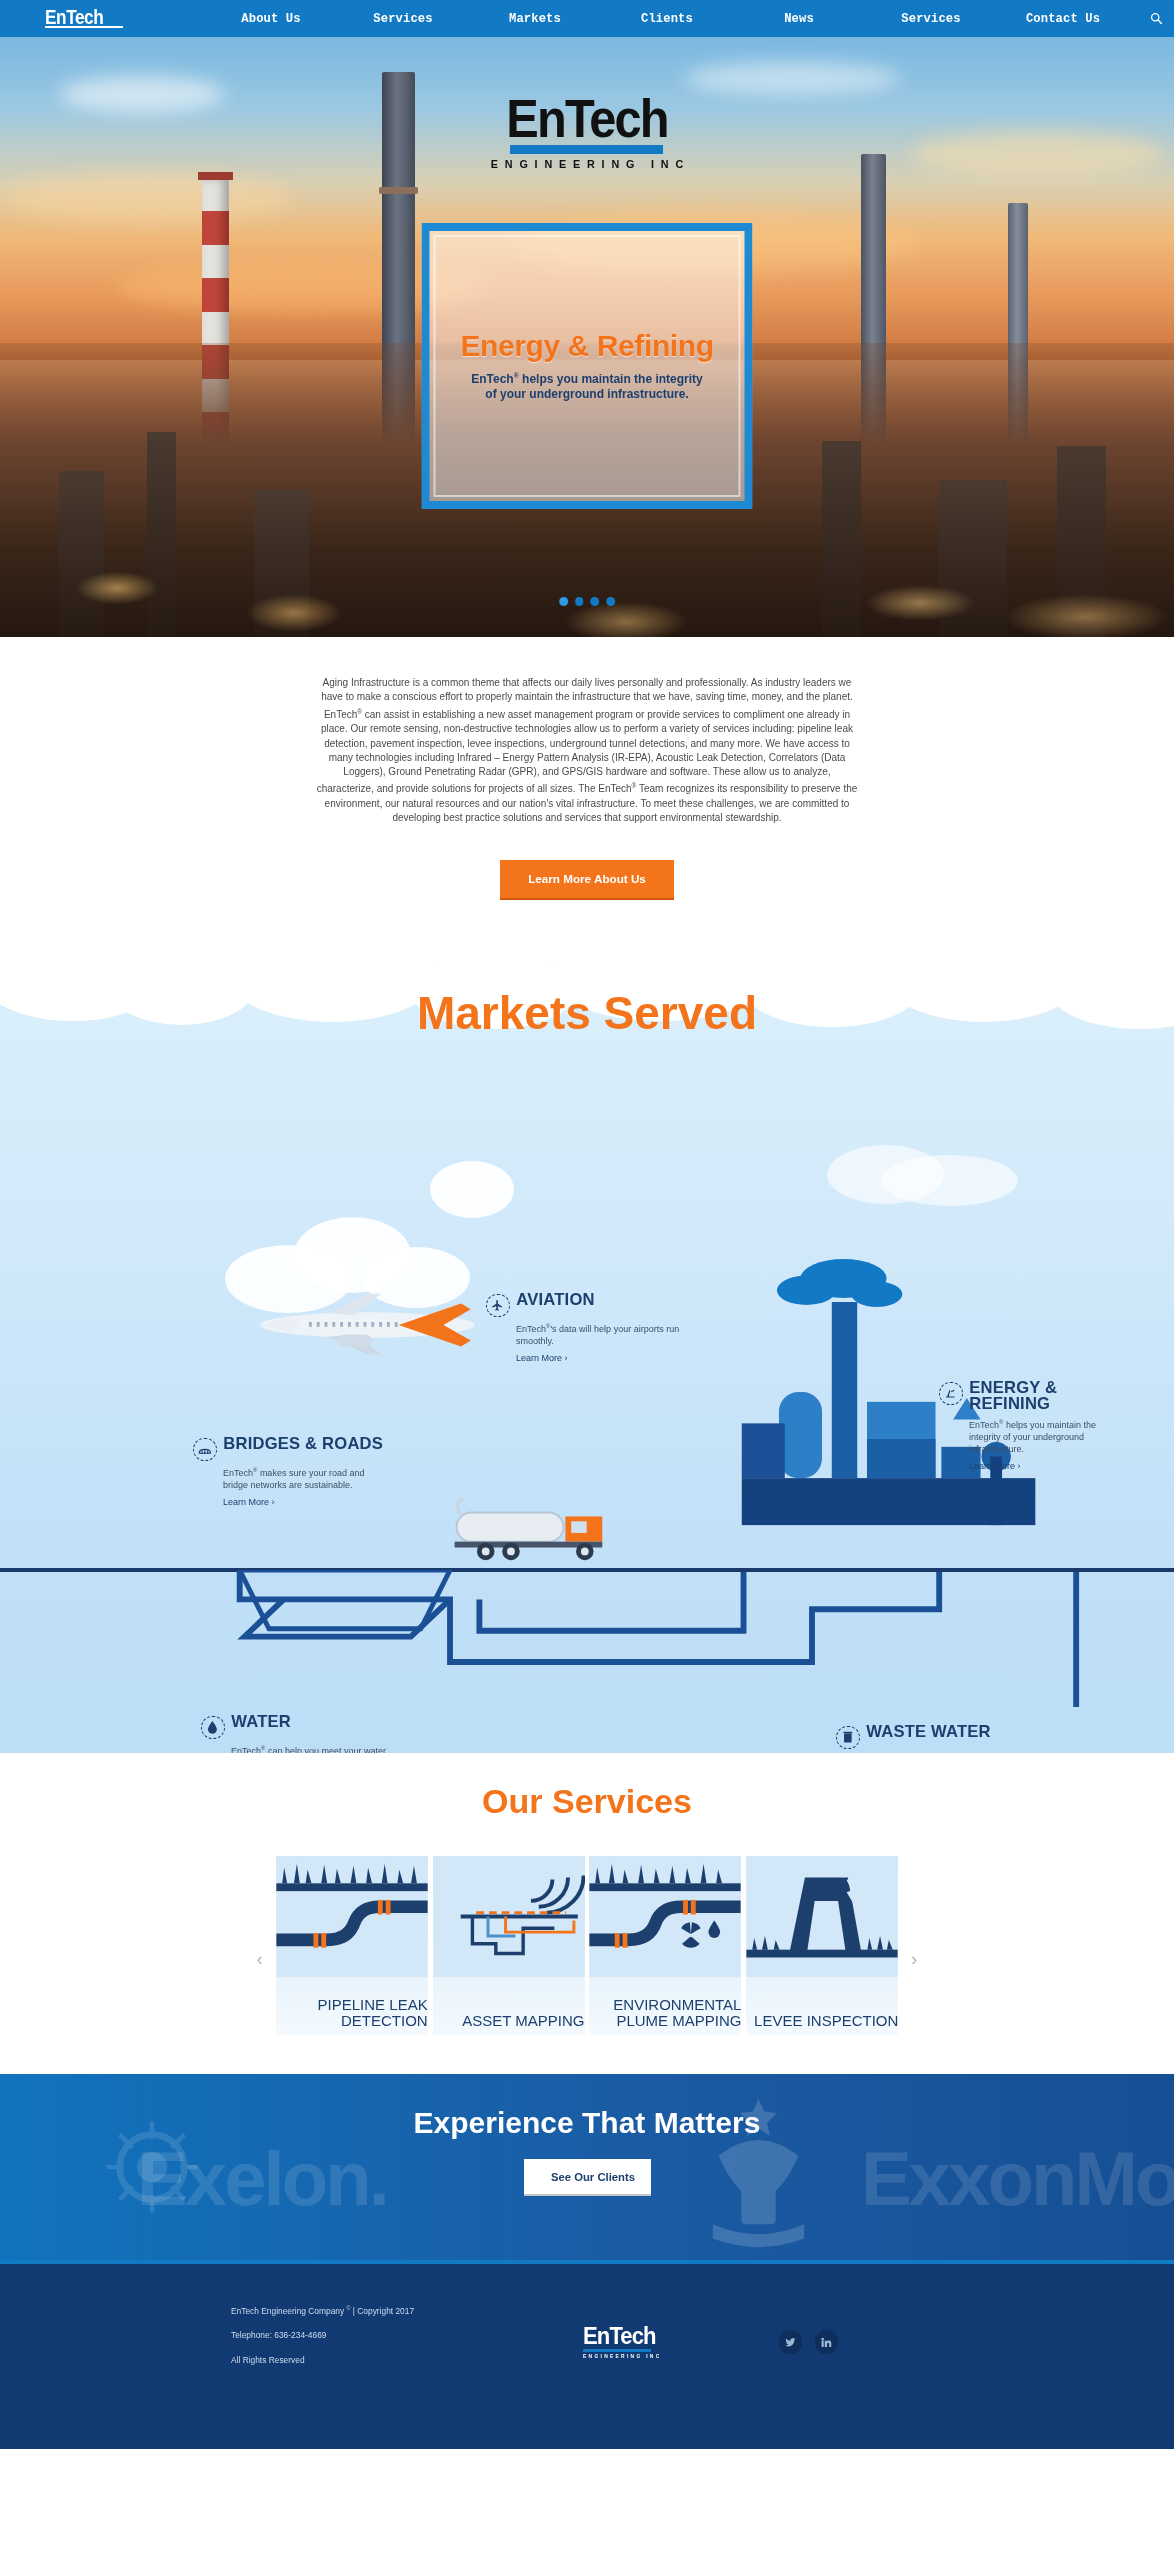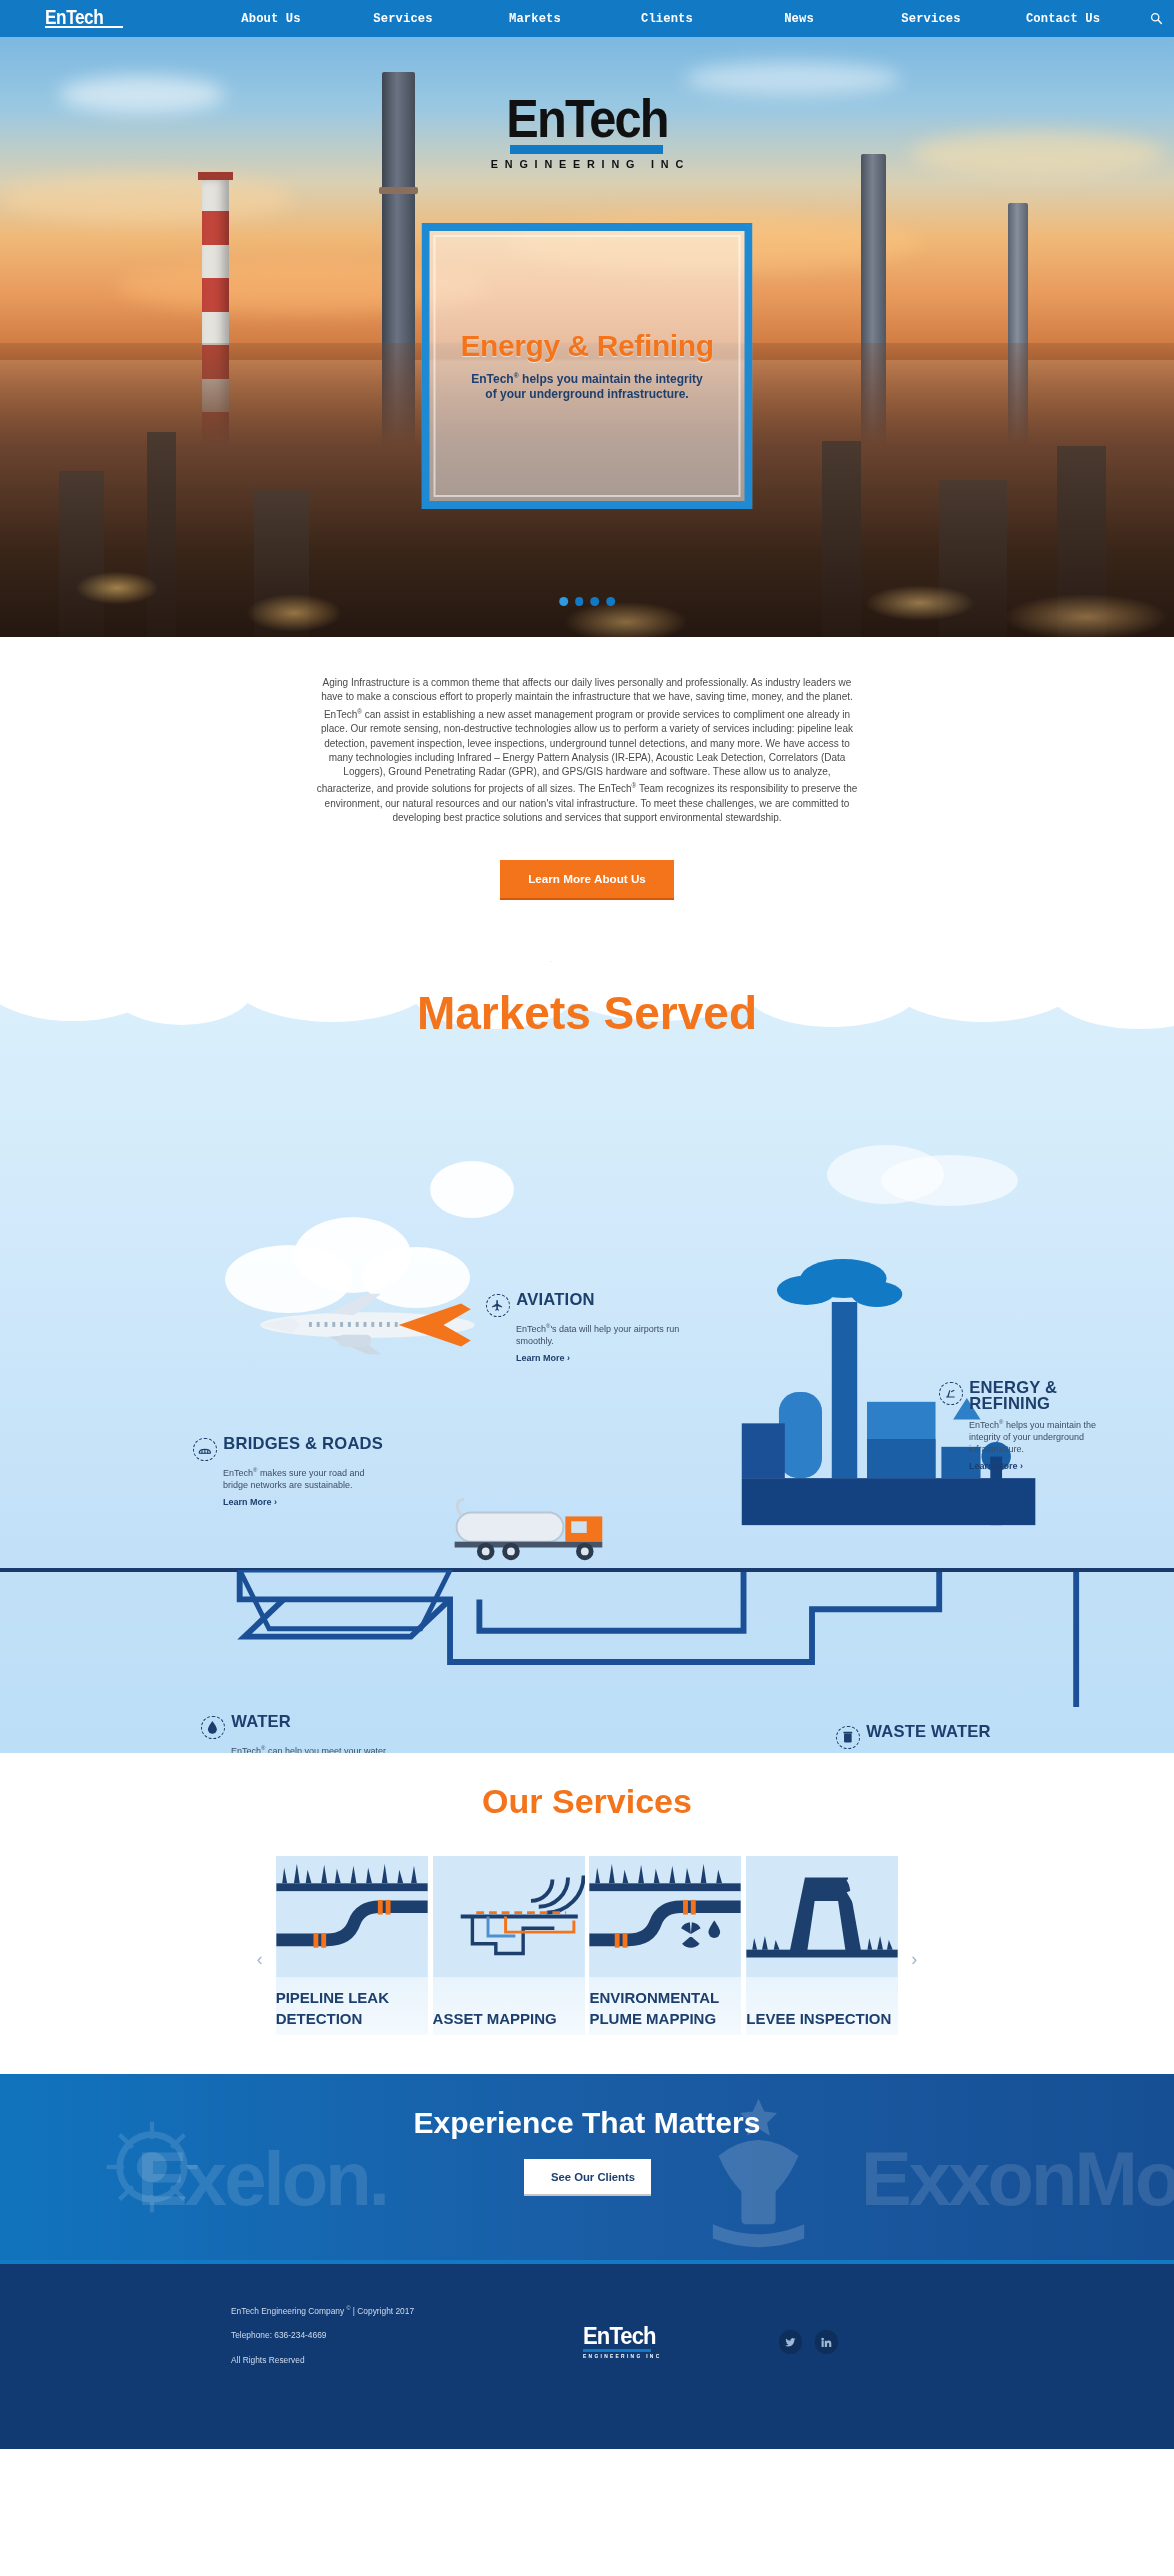--- a/index.html
+++ b/index.html
@@ -169,38 +169,38 @@
   .mb-icon{
     width:23.5px;height:23.5px;border-radius:50%;border:1.6px dashed #1d3f6e;
     display:flex;align-items:center;justify-content:center;flex:0 0 23.5px;margin-top:2px;
   }
   .mb-title{
     font-family:"Liberation Sans Narrow","Liberation Sans",sans-serif;
     font-weight:bold;font-size:16.6px;color:#1d3f6e;line-height:16.6px;letter-spacing:0.2px;
   }
   .mb-text{font-size:9px;color:#3d4e63;line-height:12px;margin-top:2.9px;}
   .mb-text sup{font-size:5.9px;}
-  .mb-more{font-size:9px;color:#1d3f6e;font-weight:bold;margin-top:2px;display:inline-block;text-decoration:none;}
+  .mb-more{font-size:9px;color:#1d3f6e;font-weight:normal;margin-top:2px;display:inline-block;text-decoration:none;}
 
   
   .services{background:#fff;padding:29px 0 39px;position:relative;}
   .services h2{
     text-align:center;font-family:"Liberation Sans Narrow","Liberation Sans",sans-serif;
     color:#f3741b;font-size:34px;font-weight:bold;
   }
   .svc-row{display:flex;justify-content:center;gap:4.9px;margin-top:35px;position:relative;}
   .svc-card{
     width:152px;height:179px;background:linear-gradient(180deg,#cfe7f8 0%,#e4f1fb 55%,#f4fafe 100%);
     position:relative;overflow:hidden;
   }
   .svc-art{height:121px;position:relative;overflow:hidden;}
   .svc-label{
-    position:absolute;bottom:5.9px;left:0;right:0;text-align:left;
-    font-family:"Liberation Sans Narrow","Liberation Sans",sans-serif;
-    font-weight:bold;font-size:15px;color:#1d3f6e;line-height:21px;
+    position:absolute;bottom:5.9px;left:0;right:0;text-align:right;
+    font-family:"Liberation Sans Narrow","Liberation Sans",sans-serif;
+    font-weight:normal;font-size:15px;color:#1d3f6e;line-height:16px;
   }
   .svc-arrow{
     position:absolute;top:94px;width:19.6px;height:19.6px;display:flex;align-items:center;
     justify-content:center;color:#9fb4c6;font-size:17.6px;cursor:pointer;
   }
   .svc-arrow.l{left:250px;} .svc-arrow.r{right:250px;}
 
   
   .clients{
     height:186px;background:linear-gradient(90deg,#1173bd,#1a5ba3 55%,#164f94);

